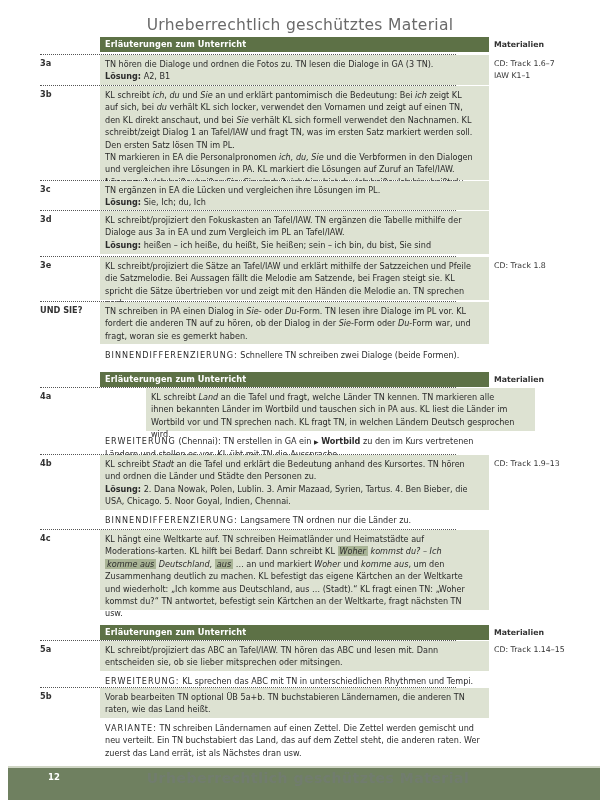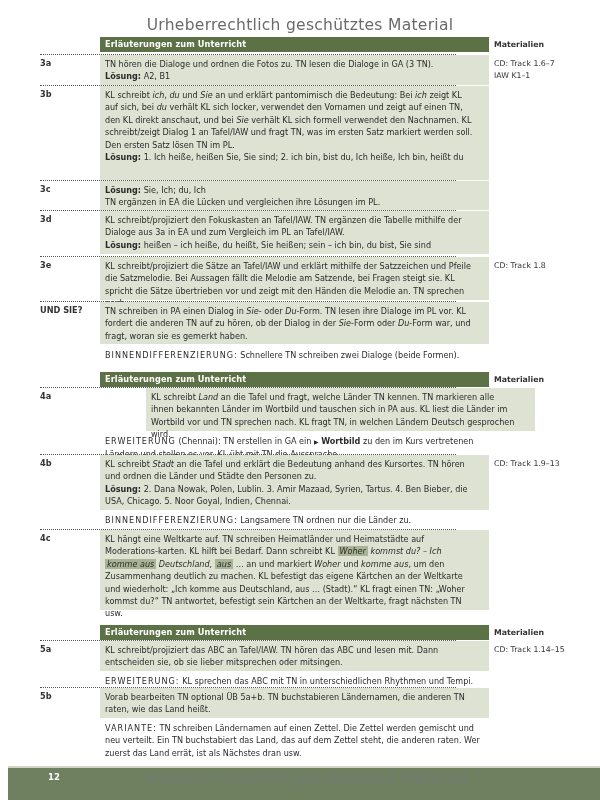--- a/index.html
+++ b/index.html
@@ -77,30 +77,31 @@
       <div>CD: Track 1.6–7</div>
       <div>IAW K1–1</div>
     </div>
   </div>
   <div class="dots" style="top:48px;"></div>
 
   <div class="row" style="position:absolute; top:49px; left:0; width:600px;">
     <div class="code">3b</div>
     <div class="body" style="top:0; height:94px;">
       <div><span>KL schreibt </span><i>ich</i><span>, </span><i>du</i><span> und </span><i>Sie</i><span> an und erklärt pantomimisch die Bedeutung: Bei </span><i>ich</i><span> zeigt KL auf sich, bei </span><i>du</i><span> verhält KL sich locker, verwendet den Vornamen und zeigt auf einen TN, den KL direkt anschaut, und bei </span><i>Sie</i><span> verhält KL sich formell verwendet den Nachnamen. KL schreibt/zeigt Dialog 1 an Tafel/IAW und fragt TN, was im ersten Satz markiert werden soll. Den ersten Satz lösen TN im PL.</span></div>
+      <div><span>TN markieren in EA die Personalpronomen </span><i>ich, du, Sie</i><span> und die Verbformen in den Dialogen und vergleichen ihre Lösungen in PA. KL markiert die Lösungen auf Zuruf an Tafel/IAW.</span></div>
       <div><b class="sol">Lösung:</b> <span>1. Ich heiße, heißen Sie, Sie sind; 2. ich bin, bist du, Ich heiße, Ich bin, heißt du</span></div>
     </div>
   </div>
   <div class="dots" style="top:143px;"></div>
 
   <div class="row" style="position:absolute; top:144px; left:0; width:600px;">
     <div class="code">3c</div>
     <div class="body" style="top:0; height:29px;">
+      <div>TN ergänzen in EA die Lücken und vergleichen ihre Lösungen im PL.</div>
       <div><b class="sol">Lösung:</b> <span>Sie, Ich; du, Ich</span></div>
-      <div>TN ergänzen in EA die Lücken und vergleichen ihre Lösungen im PL.</div>
     </div>
   </div>
   <div class="dots" style="top:173px;"></div>
 
   <div class="row" style="position:absolute; top:174px; left:0; width:600px;">
     <div class="code">3d</div>
     <div class="body" style="top:0; height:43px;">
       <div>KL schreibt/projiziert den Fokuskasten an Tafel/IAW. TN ergänzen die Tabelle mithilfe der Dialoge aus 3a in EA und zum Vergleich im PL an Tafel/IAW.</div>
       <div><b class="sol">Lösung:</b> <span>heißen – ich heiße, du heißt, Sie heißen; sein – ich bin, du bist, Sie sind</span></div>
     </div>

